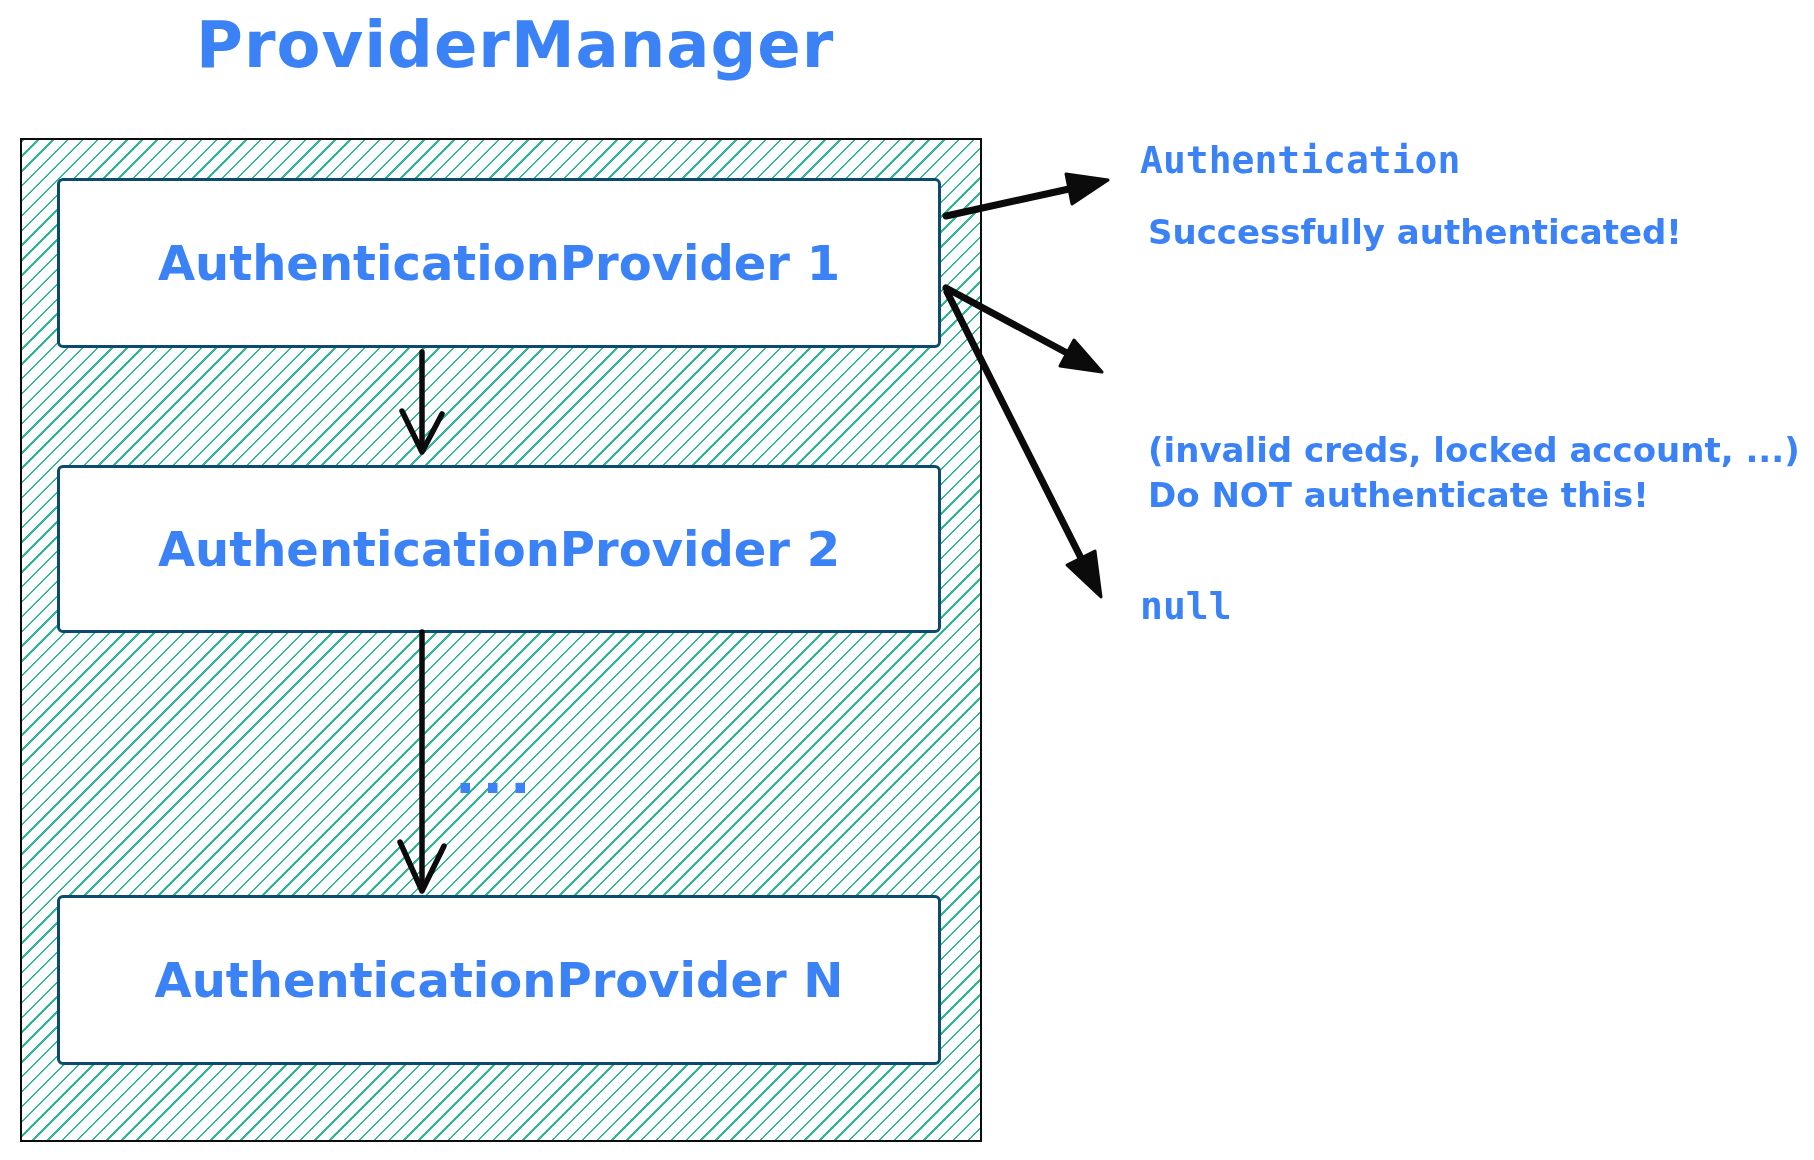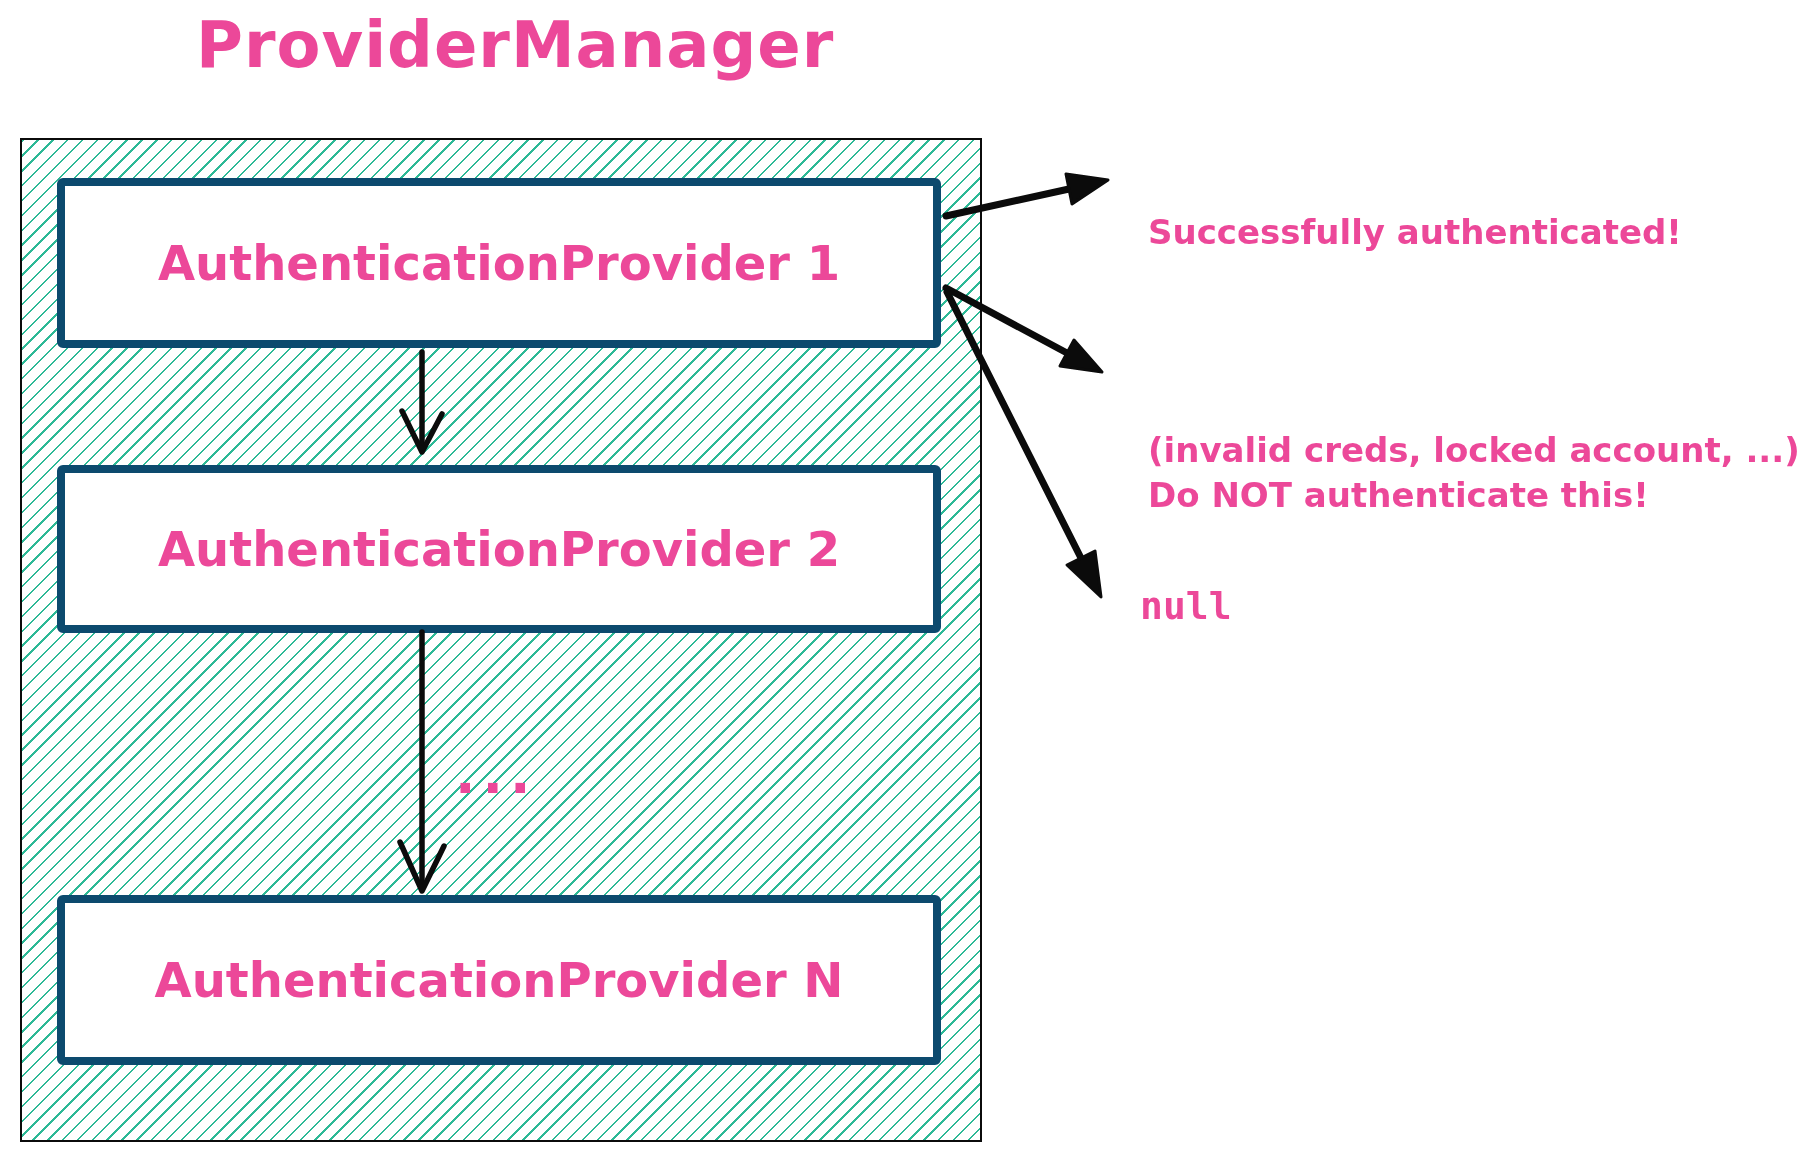--- a/index.html
+++ b/index.html
@@ -3,21 +3,21 @@
 <meta charset="utf-8">
 <style>
   html, body { margin: 0; padding: 0; background: #ffffff; }
   .canvas {
     position: relative;
     width: 1814px;
     height: 1160px;
     background: #ffffff;
     overflow: hidden;
     font-family: "DejaVu Sans", sans-serif;
-    color: #ec4899;
+    color: #3b82f6;
   }
   .title {
     position: absolute;
     left: 196px;
     top: 8px;
     font-size: 64px;
     font-weight: bold;
     letter-spacing: 1px;
     white-space: nowrap;
   }
@@ -37,21 +37,21 @@
       transparent 1.7px,
       transparent 10.5px
     );
   }
   .provider-box {
     position: absolute;
     left: 57px;
     width: 884px;
     height: 170px;
     box-sizing: border-box;
-    border: 8px solid #0c4a6e;
+    border: 3px solid #0c4a6e;
     border-radius: 6px;
     background: #ffffff;
     display: flex;
     align-items: center;
     justify-content: center;
   }
   .box1 { top: 178px; }
   .box2 { top: 465px; height: 168px; }
   .boxN { top: 895px; }
   .box-label {
@@ -141,20 +141,21 @@
       <line x1="946" y1="288" x2="1067" y2="353" stroke="#0b0b0b" stroke-width="7" stroke-linecap="round"></line>
       <polygon points="1102,372 1060,366 1074,340" fill="#0b0b0b" stroke="#0b0b0b" stroke-width="3" stroke-linejoin="round"></polygon>
     </g>
 
     <g>
       <line x1="947" y1="292" x2="1085" y2="566" stroke="#0b0b0b" stroke-width="7" stroke-linecap="round"></line>
       <polygon points="1101,597 1067,565 1095,551" fill="#0b0b0b" stroke="#0b0b0b" stroke-width="3" stroke-linejoin="round"></polygon>
     </g>
   </svg>
 
+  <div class="outcome-heading heading-auth">Authentication</div>
   <div class="outcome-sub sub-auth">
     <div>Successfully authenticated!</div>
   </div>
 
   <div class="outcome-sub sub-exc">
     <div>(invalid creds, locked account, ...)</div>
     <div>Do NOT authenticate this!</div>
   </div>
 
   <div class="outcome-heading heading-null">null</div>

